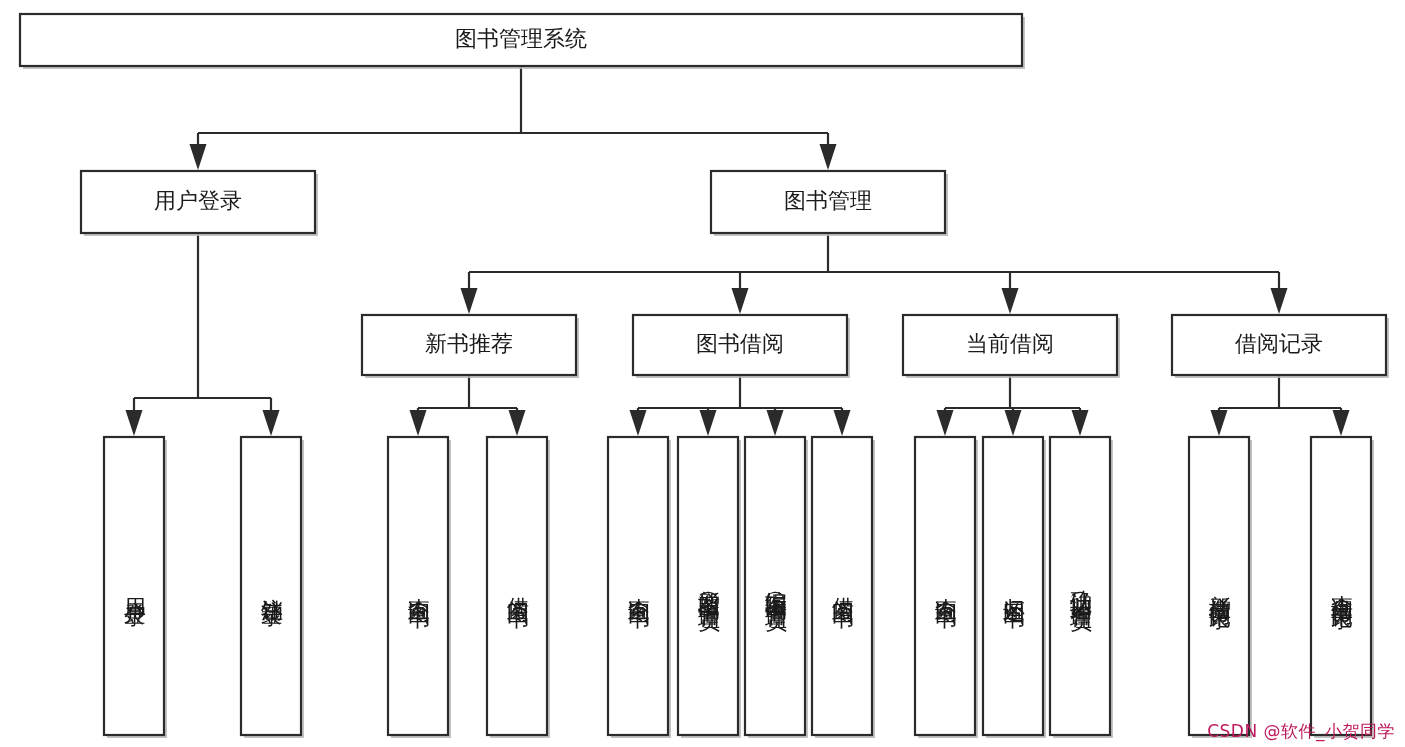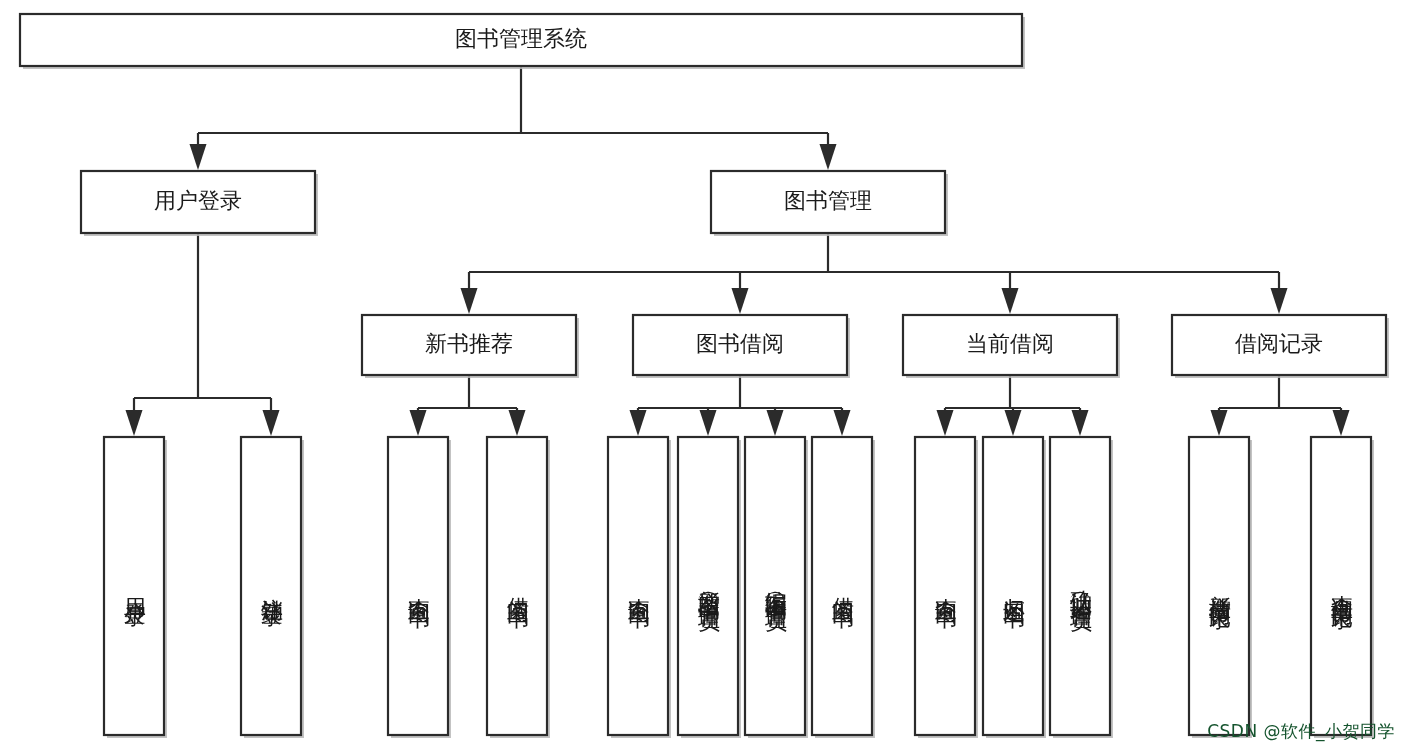--- a/index.html
+++ b/index.html
@@ -63,21 +63,21 @@
     text-orientation: upright;
     letter-spacing: 3px;
     white-space: pre;
   }
   .watermark-text {
     position: absolute;
     right: 10px;
     bottom: 4px;
     font-family: "DejaVu Sans", "Liberation Sans", sans-serif;
     font-size: 17px;
-    color: #14532d;
+    color: #be185d;
     letter-spacing: 0.5px;
     user-select: none;
     pointer-events: none;
     white-space: nowrap;
   }
 </style>
 </head>
 <body>
 
 <div id="diagram-root">

